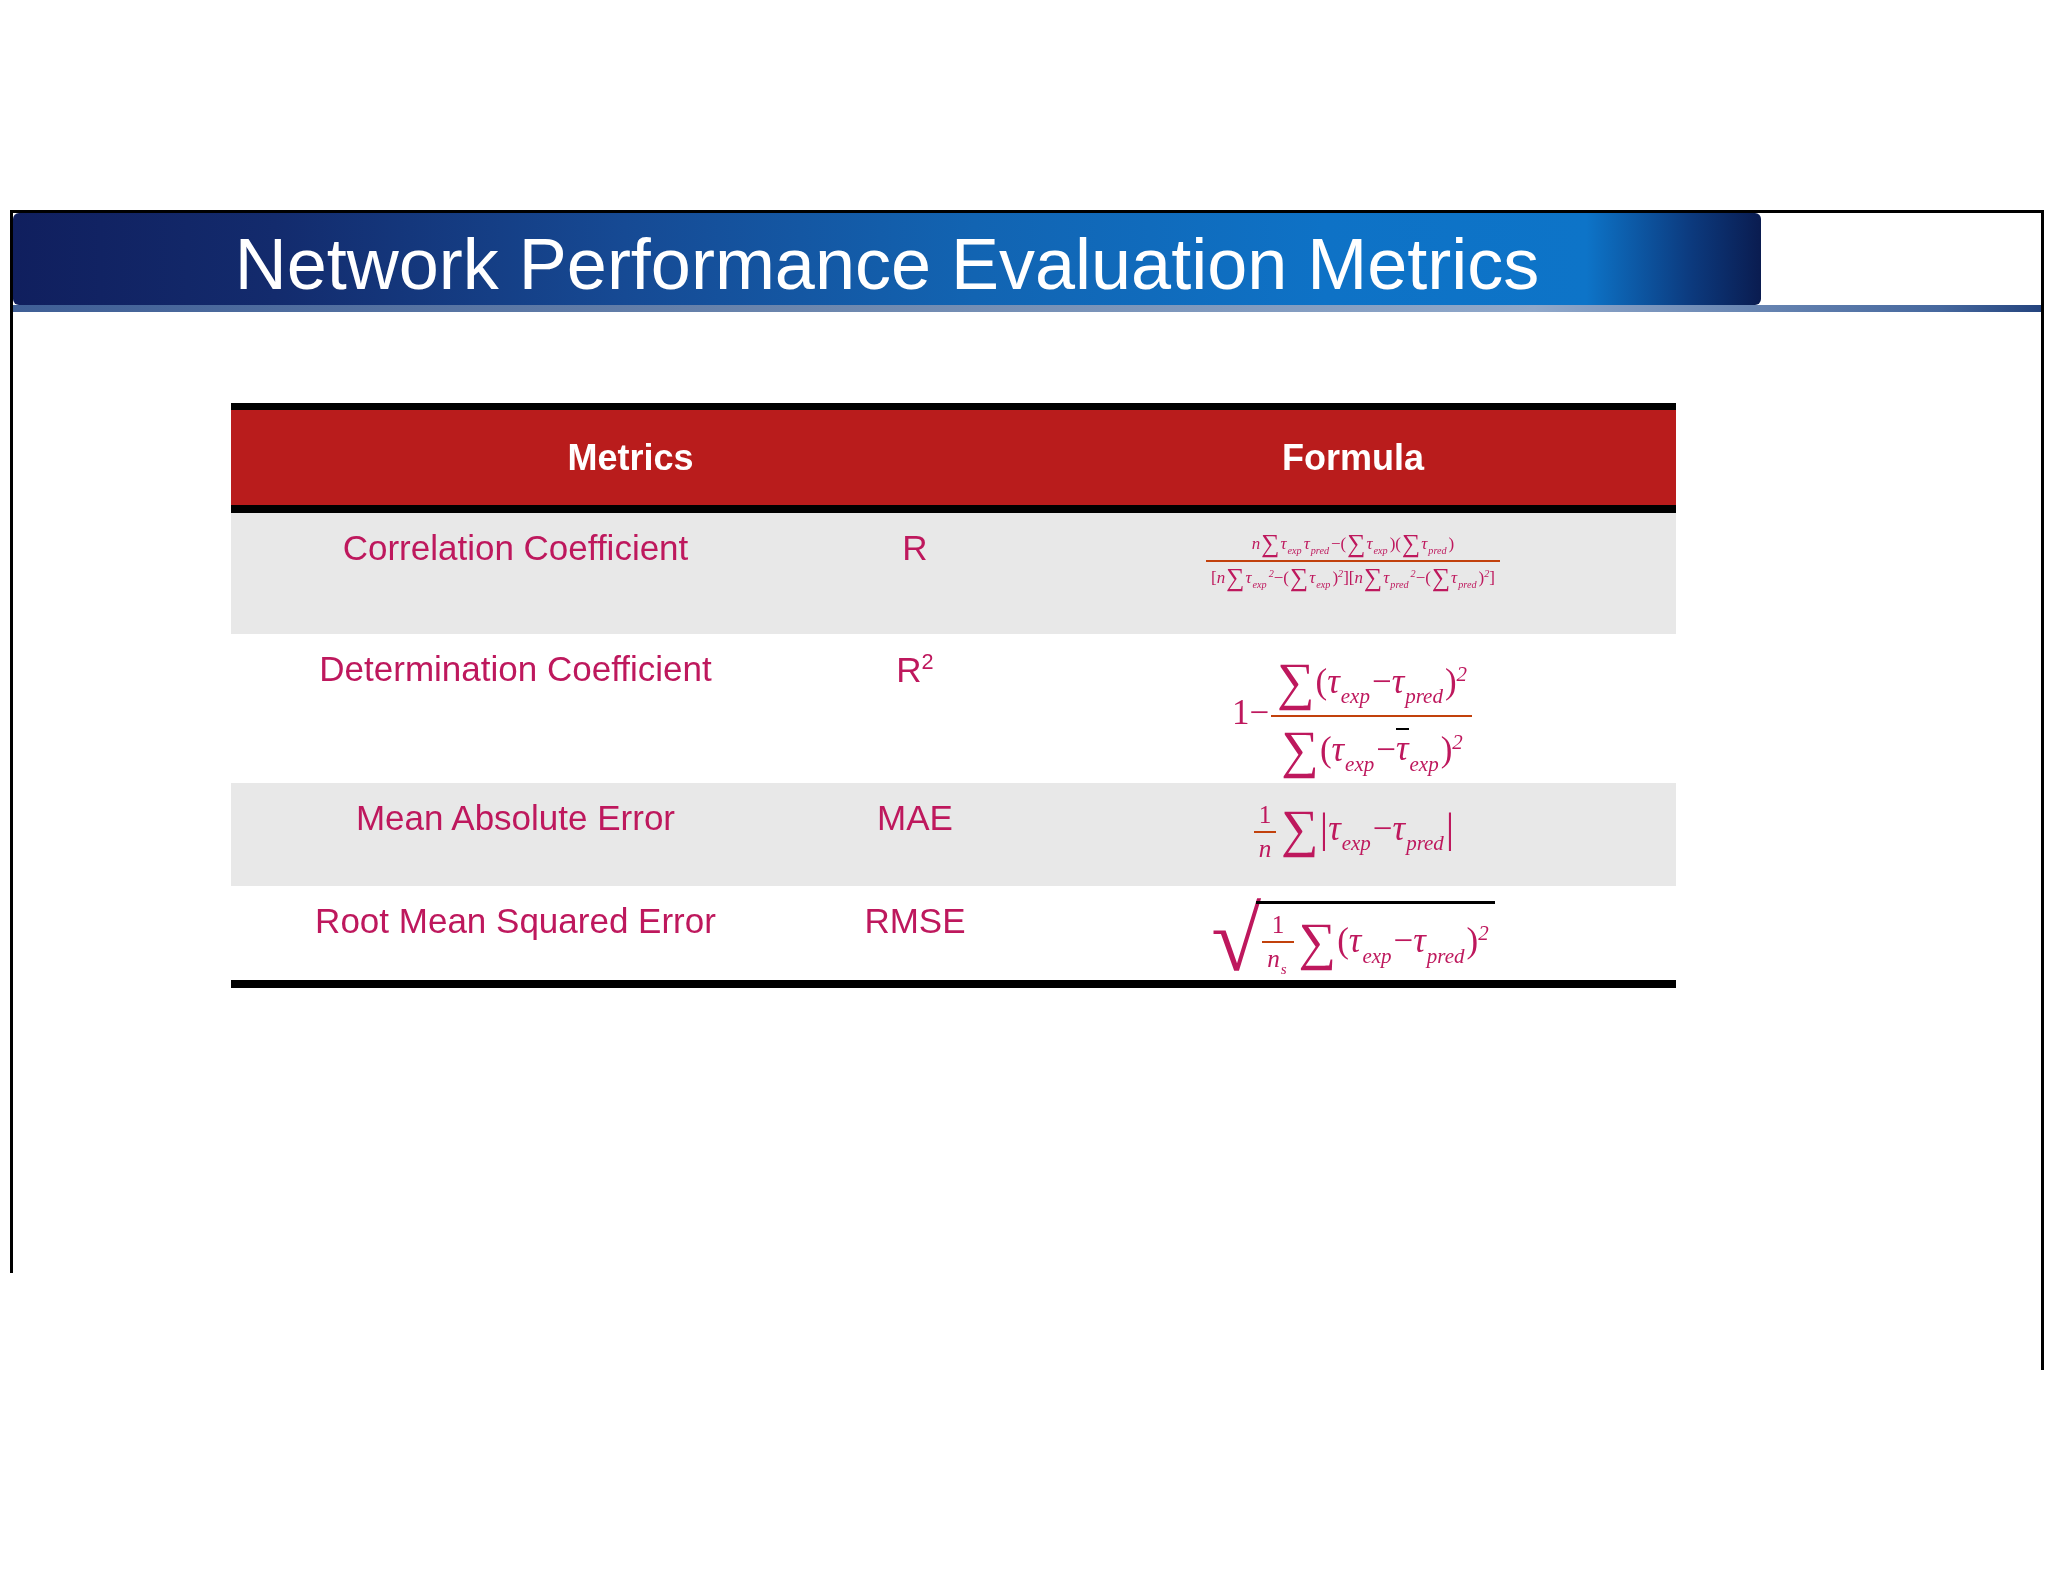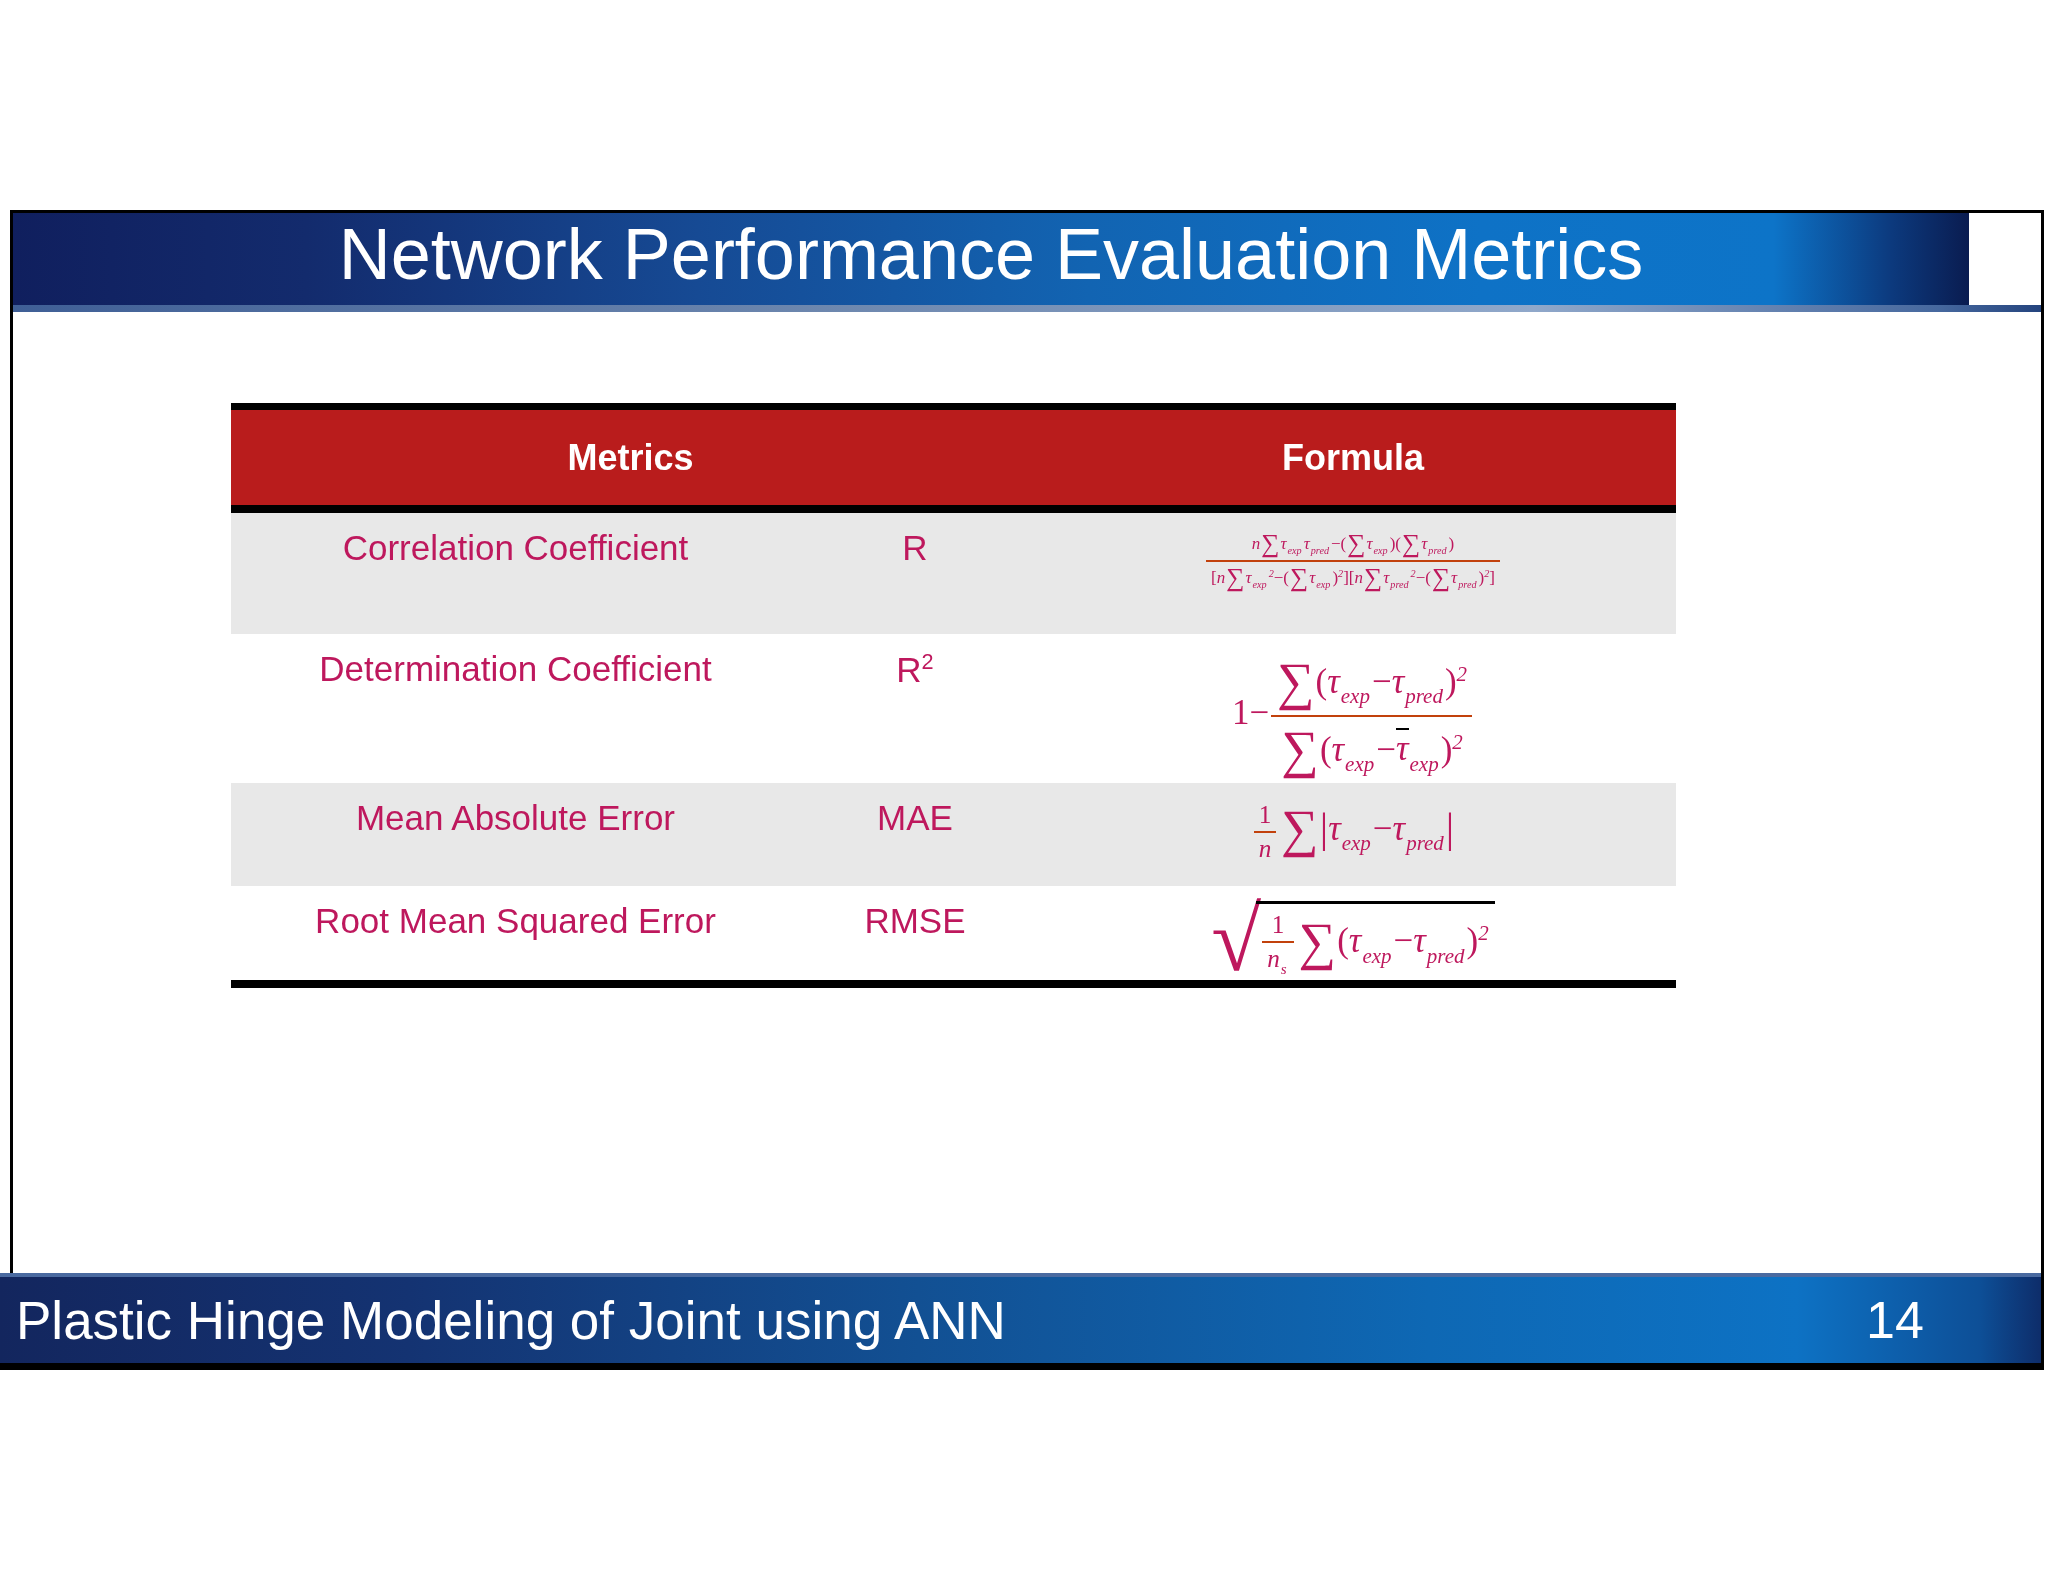--- a/index.html
+++ b/index.html
@@ -5,24 +5,24 @@
   html,body{margin:0;padding:0;background:#fff;}
   .page{position:relative;width:2048px;height:1582px;background:#ffffff;overflow:hidden;
         font-family:"Liberation Sans",sans-serif;}
 
   
   .top-border{position:absolute;left:10px;top:210px;width:2034px;height:3px;background:#000;}
   .v-border-left{position:absolute;left:10px;top:210px;width:3px;height:1063px;background:#000;}
   .v-border-right{position:absolute;left:2041px;top:210px;width:3px;height:1160px;background:#000;}
 
   
-  .title-bar{position:absolute;left:13px;top:213px;width:1956px;height:92px;
+  .title-bar{position:absolute;left:13px;top:213px;width:1748px;height:92px;
     background:linear-gradient(90deg,#101f5e 0%,#132b6d 15%,#164a94 35%,#1264b2 55%,
                #0e72c6 75%,#0d74c8 90%,#0c3a7e 96%,#0a1c50 100%);
-    display:flex;align-items:flex-start;justify-content:center;}
+    display:flex;align-items:flex-end;justify-content:center;border-radius:6px;}
   .title-text{font-size:72px;color:#ffffff;white-space:nowrap;}
   .title-underline{position:absolute;left:13px;top:305px;width:2028px;height:7px;
     background:linear-gradient(90deg,#3f5f96 0%,#6d87ae 40%,#90a8ca 75%,#46689e 95%,#24447e 100%);}
 
   
   .metrics-table{position:absolute;left:231px;top:403px;width:1445px;
     border-collapse:collapse;table-layout:fixed;}
   .metrics-table thead th{height:93px;background:#b91c1c;color:#fff;font-weight:bold;
     font-size:36px;border-top:7px solid #000;border-bottom:8px solid #000;
     vertical-align:middle;text-align:center;}
@@ -114,22 +114,14 @@
         <td>Root Mean Squared Error</td>
         <td>RMSE</td>
         <td class="formula-cell"><span class="sq">
               <span class="sq-r">√</span>
               <span class="sq-b"><span class="fr sm"><span class="fl num"><span class="d">1</span></span><span class="fl den"><span class="v">n</span><span class="sb">s</span></span></span><span class="sg">∑</span><span class="o">(</span><span class="v">τ</span><span class="sb">exp</span><span class="o">−</span><span class="v">τ</span><span class="sb">pred</span><span class="o">)</span><span class="sp">2</span></span>
             </span></td>
       </tr>
     </tbody>
   </table>
 
-  <div class="footer">
-    <div class="footer-stripe"></div>
-    <div class="footer-body">
-      <span class="footer-text">Plastic Hinge Modeling of Joint using ANN</span>
-      <span class="footer-page">14</span>
-    </div>
-    <div class="footer-bottom"></div>
-  </div>
 
 </div>
 
 </body></html>

